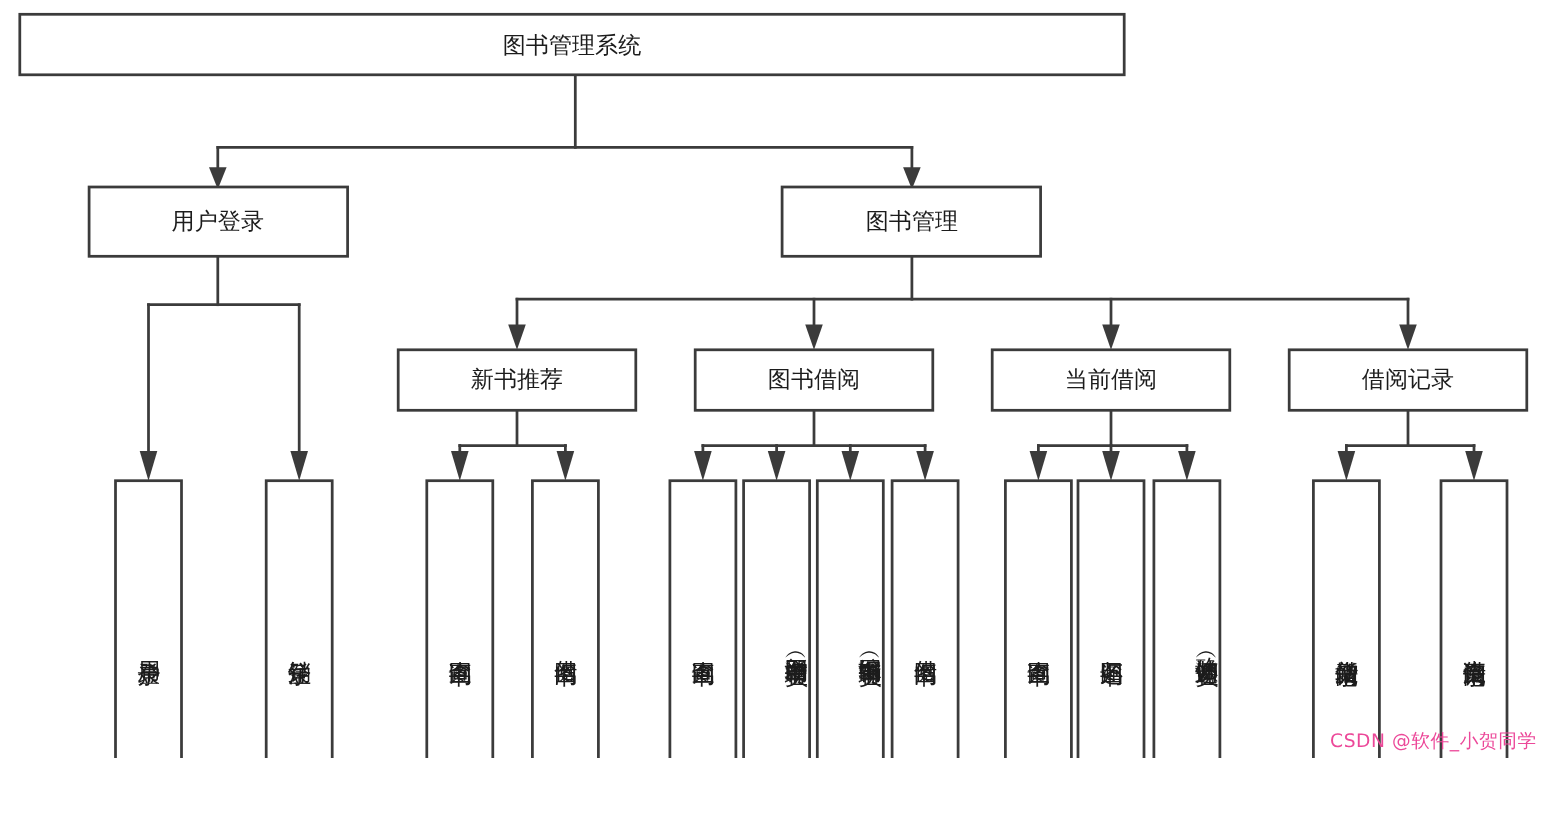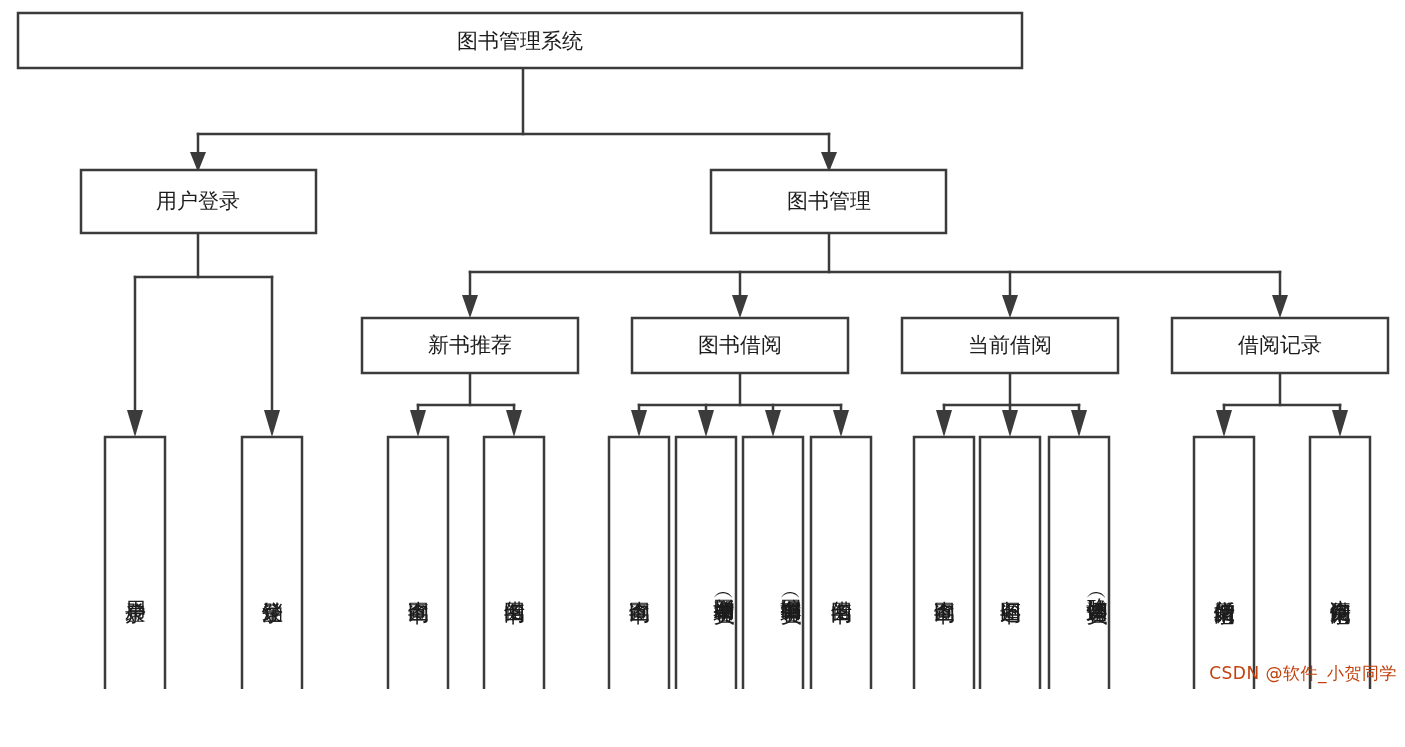--- a/index.html
+++ b/index.html
@@ -61,21 +61,21 @@
     text-align: center;
     white-space: nowrap;
     pointer-events: none;
   }
   .watermark {
     position: absolute;
     right: 8px;
     bottom: 4px;
     font-family: "DejaVu Sans", "Liberation Sans", sans-serif;
     font-size: 17px;
-    color: #c2410c;
+    color: #ec4899;
     letter-spacing: 0.5px;
     white-space: nowrap;
   }
 </style>
 </head>
 <body>
 
 <div id="diagram-root">
 
   <svg id="diagram-svg" viewBox="0 0 1405 747">

